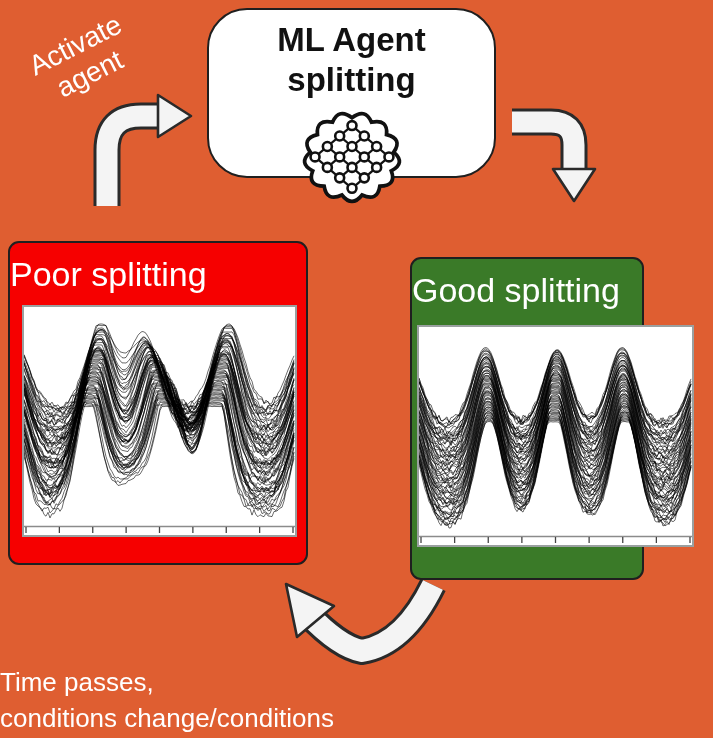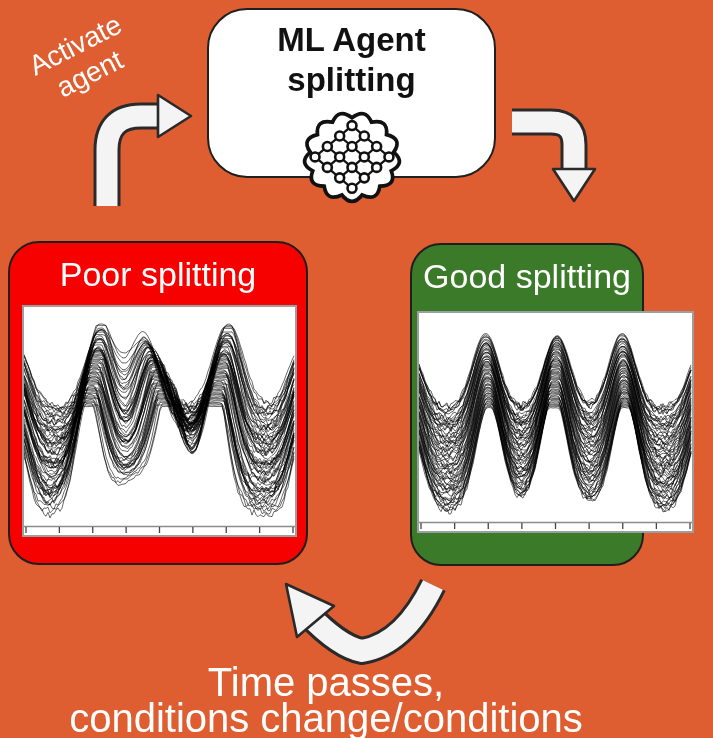--- a/index.html
+++ b/index.html
@@ -17,38 +17,38 @@
     position:absolute;left:207px;top:8px;width:289px;height:170px;
     background:#fff;border:2.5px solid var(--border,#1f1f1f);border-radius:40px;
     box-sizing:border-box;text-align:center;
   }
   .agent-title{
     margin-top:10px;font-size:33px;font-weight:bold;line-height:40px;color:#111;
   }
   .agent-box svg{display:block;margin:0 auto;}
   .big-box{
     position:absolute;width:300px;height:324px;
-    border:2.5px solid var(--border,#1f1f1f);border-radius:31px;
-    box-sizing:border-box;text-align:center;
+    border:2.5px solid var(--border,#1f1f1f);border-radius:11px;
+    box-sizing:border-box;text-align:left;
   }
   .poor-box{left:8px;top:241px;background:var(--poor,#F60000);}
-  .good-box{left:410px;top:243px;width:234px;height:323px;background:var(--good,#3A7A28);}
+  .good-box{left:410px;top:257px;width:234px;height:323px;background:var(--good,#3A7A28);}
   .box-label{margin-top:12px;font-size:34px;color:#fff;line-height:38px;}
   .plot{
     position:absolute;background:#fff;border:2px solid var(--plot-border,#9aa0a0);
   }
   .poor-plot{left:12px;top:62px;width:271px;height:228px;}
   .good-plot{left:5px;top:66px;width:273px;height:218px;}
   .overlay{position:absolute;left:0;top:0;pointer-events:none;}
   .arrow-outline{fill:none;stroke:var(--arrow-outline,#2a2a2a);stroke-linejoin:round;stroke-linecap:butt;}
   .arrow-inner{fill:none;stroke:var(--arrow-fill,#f4f4f4);stroke-linejoin:round;stroke-linecap:butt;}
   .arrow-head{fill:var(--arrow-fill,#f4f4f4);stroke:var(--arrow-outline,#2a2a2a);stroke-width:2.6;stroke-linejoin:round;}
   .bottom-label{
-    position:absolute;left:0;top:664px;width:652px;text-align:center;
-    color:#fff;font-size:40px;line-height:36px;
+    position:absolute;left:0;top:664px;width:652px;
+    color:#fff;font-size:26px;line-height:36px;
   }
 </style>
 </head>
 <body>
 
 <div class="canvas">
 
   <div class="rot-label">
     <div>Activate</div>
     <div>agent</div>

